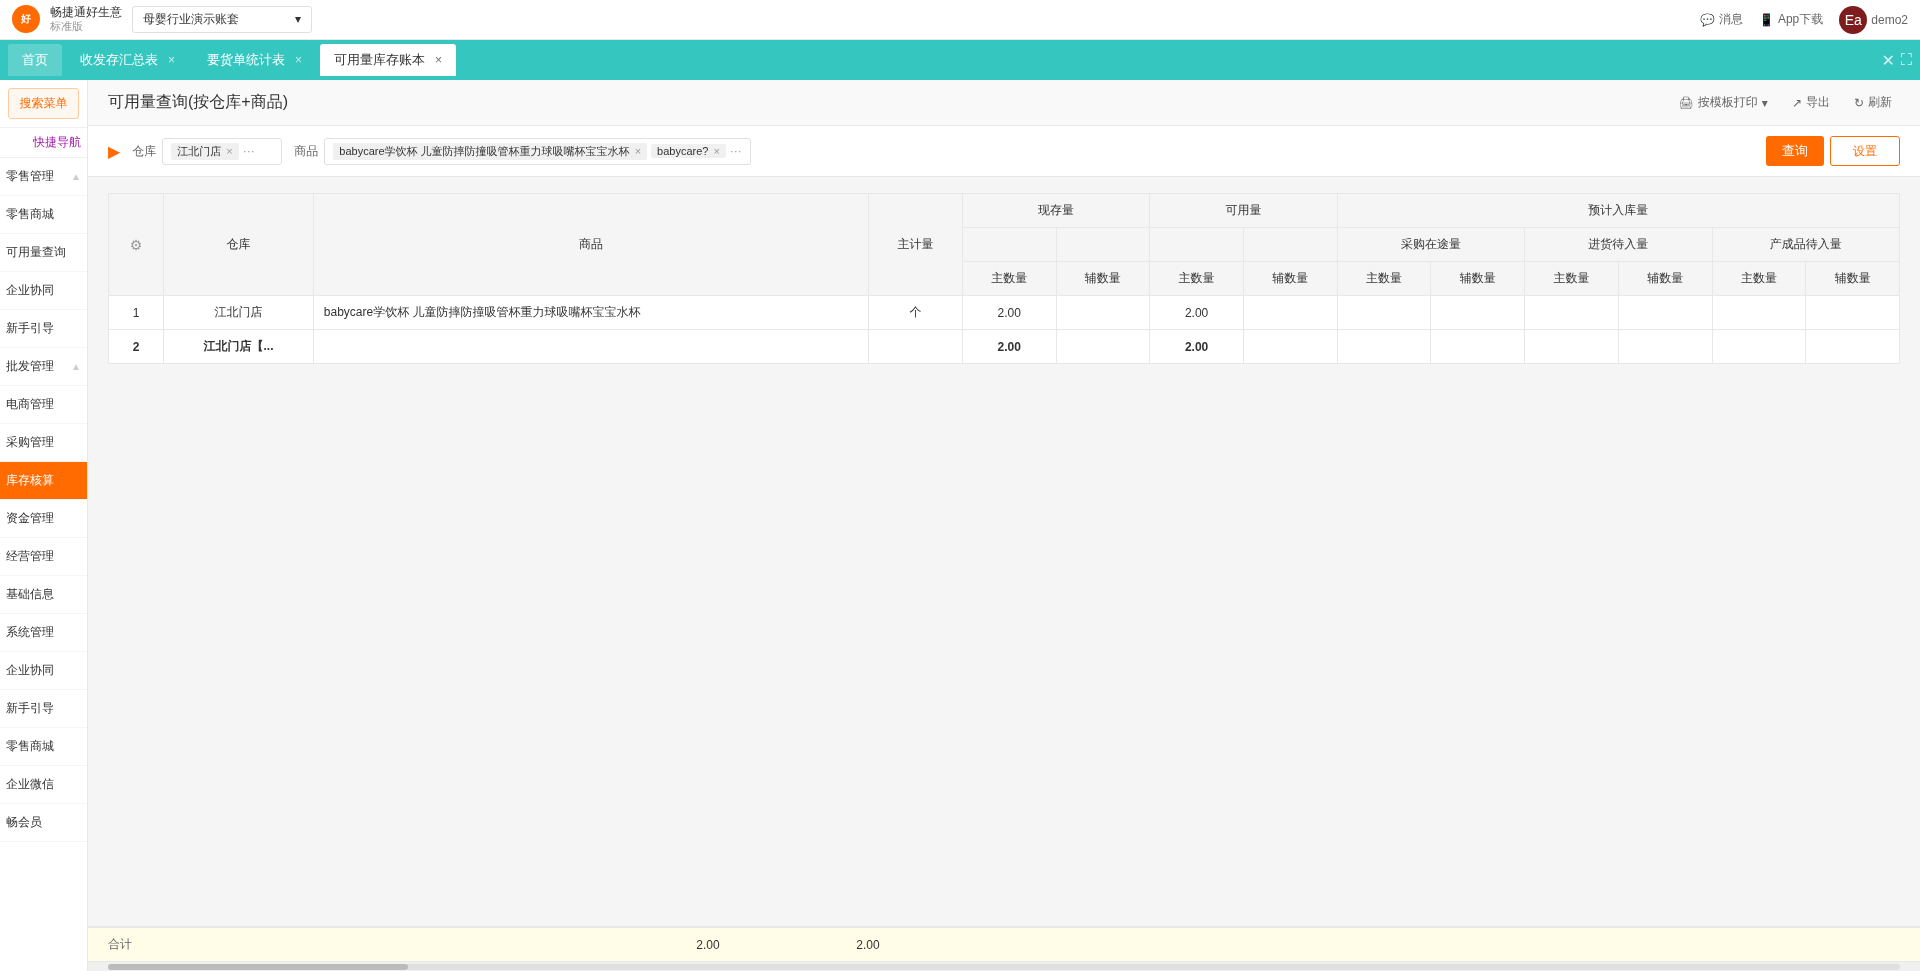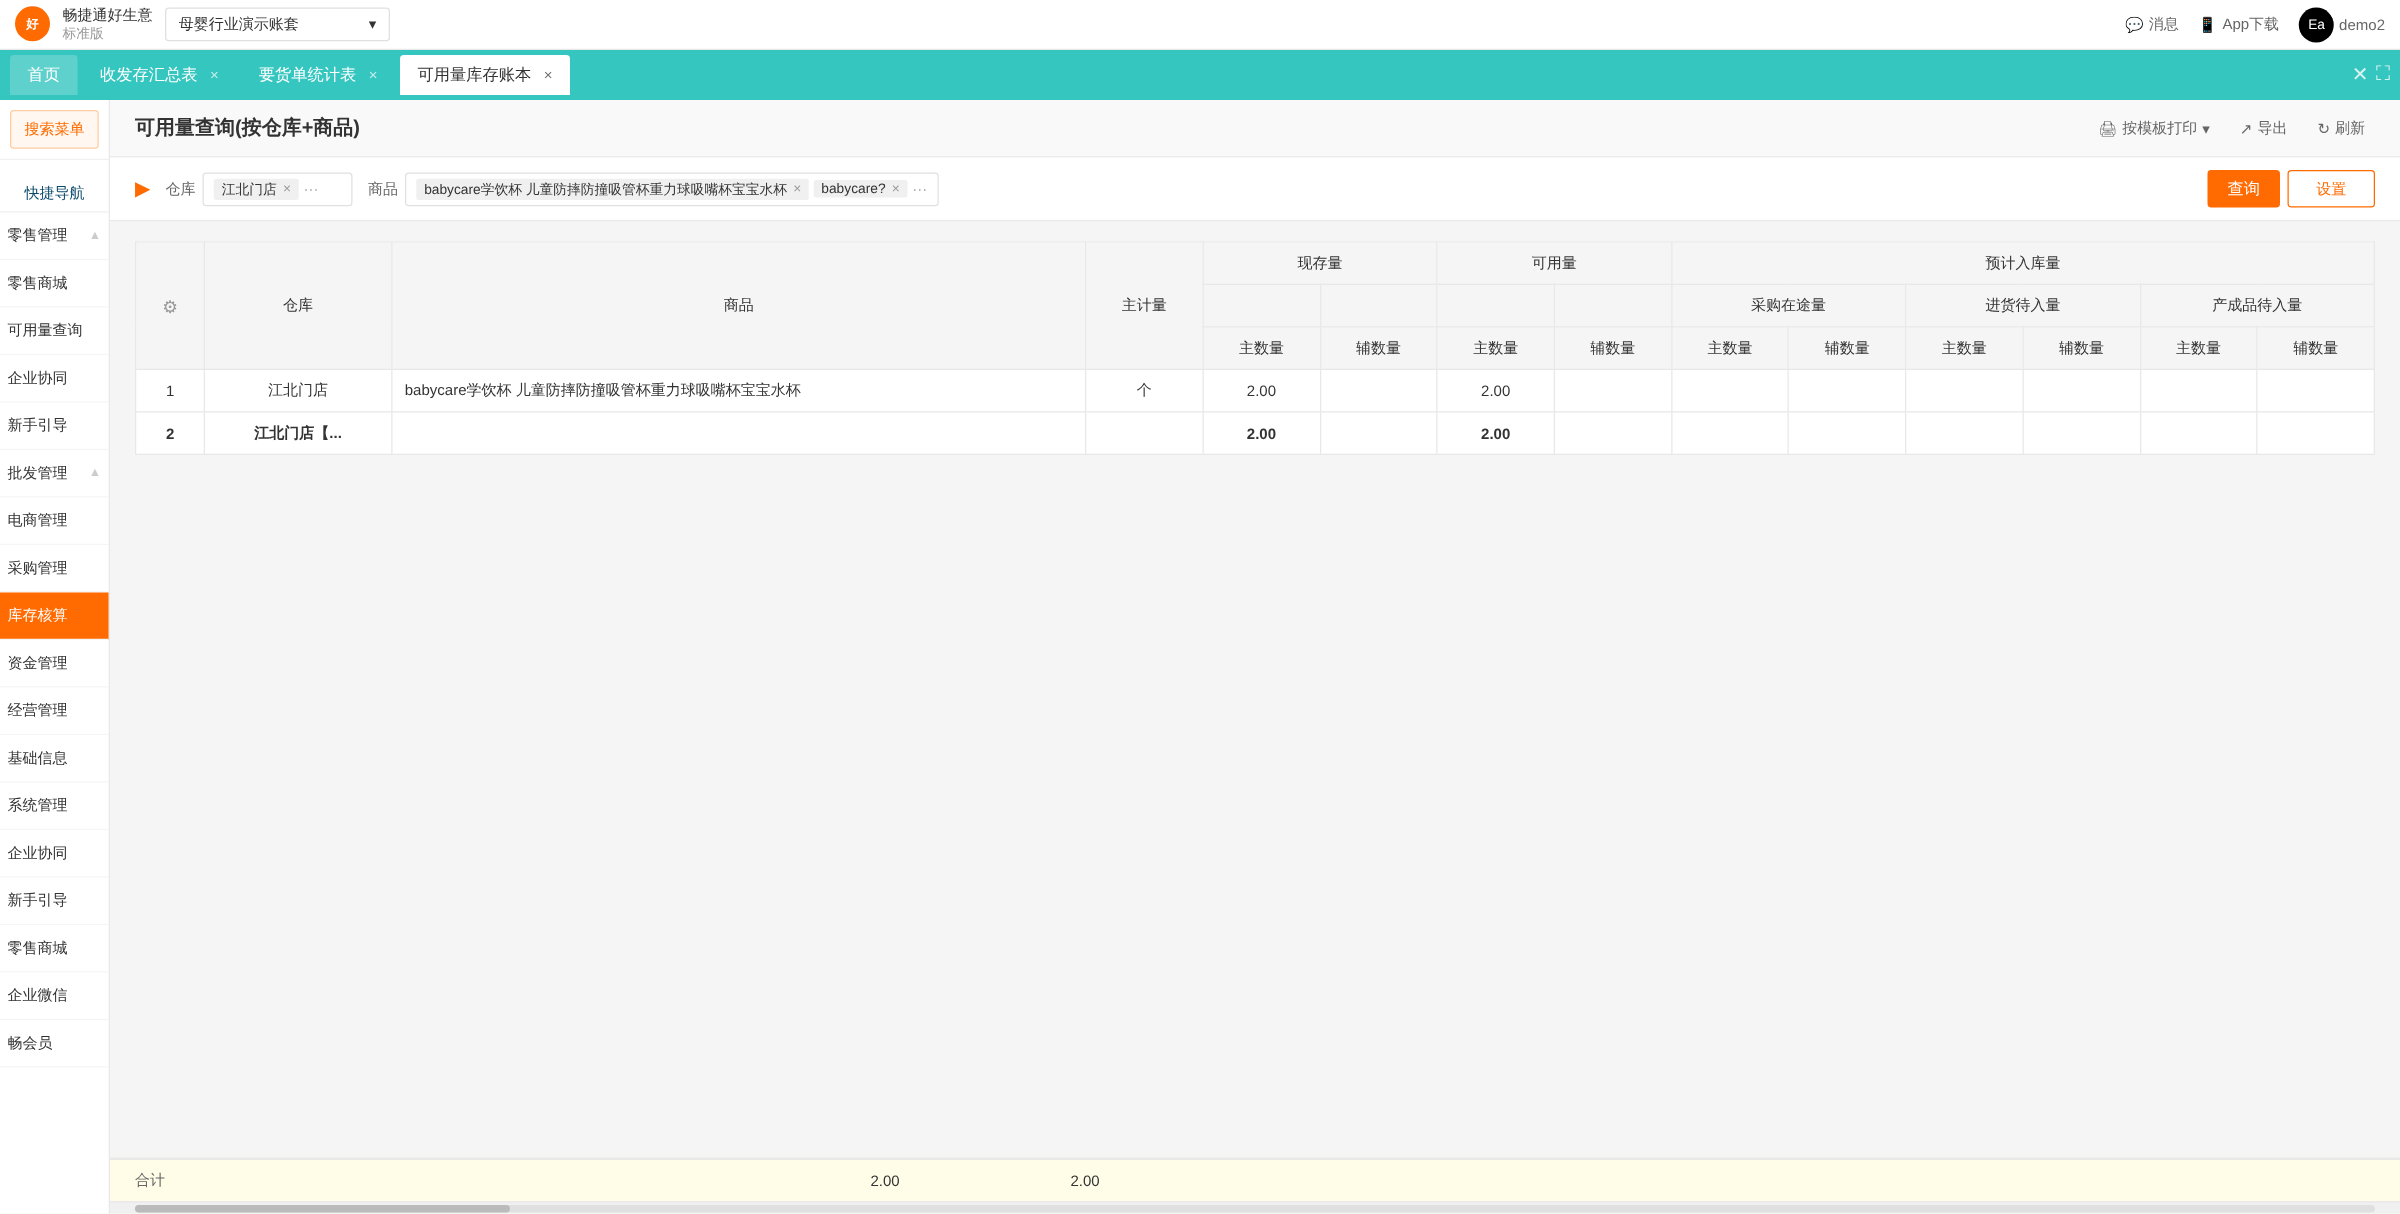--- a/index.html
+++ b/index.html
@@ -15,21 +15,21 @@
       justify-content: space-between;
       padding: 0 12px;
     }
     .top-bar-left { display: flex; align-items: center; gap: 10px; }
     .brand-icon { width: 28px; height: 28px; background: #ff6b00; border-radius: 50%; display: flex; align-items: center; justify-content: center; color: white; font-size: 10px; font-weight: bold; }
     .brand-text { font-size: 12px; color: #333; line-height: 1.2; }
     .brand-sub { font-size: 11px; color: #999; }
     .industry-selector { display: flex; align-items: center; gap: 4px; padding: 4px 10px; border: 1px solid #e0e0e0; border-radius: 3px; font-size: 12px; color: #333; cursor: pointer; background: #fff; min-width: 180px; justify-content: space-between; }
     .top-bar-right { display: flex; align-items: center; gap: 16px; }
     .top-bar-btn { display: flex; align-items: center; gap: 4px; font-size: 12px; color: #666; cursor: pointer; }
-    .user-avatar { width: 28px; height: 28px; border-radius: 50%; background: #000000; display: flex; align-items: center; justify-content: center; color: white; font-size: 11px; }
+    .user-avatar { width: 28px; height: 28px; border-radius: 50%; background: #7f1d1d; display: flex; align-items: center; justify-content: center; color: white; font-size: 14px; }
 
     
     .nav-tabs {
       height: 40px;
       background: #36c6c0;
       display: flex;
       align-items: center;
       padding: 0 8px;
       gap: 4px;
     }
@@ -59,21 +59,21 @@
     .sidebar {
       width: 88px;
       background: #fff;
       border-right: 1px solid #e8e8e8;
       display: flex;
       flex-direction: column;
       overflow-y: auto;
     }
     .sidebar-search { padding: 8px; border-bottom: 1px solid #f0f0f0; }
     .sidebar-search-btn { width: 100%; padding: 6px; background: #fff7f0; border: 1px solid #ffcca0; border-radius: 3px; color: #ff6b00; font-size: 12px; cursor: pointer; text-align: center; }
-    .sidebar-nav-btn { padding: 6px; text-align: center; font-size: 12px; color: #0c4a6e; cursor: pointer; border-bottom: 1px solid #f0f0f0; margin-top: 12px; }
+    .sidebar-nav-btn { padding: 6px; text-align: right; font-size: 12px; color: #a21caf; cursor: pointer; border-bottom: 1px solid #f0f0f0; }
     .sidebar-item {
       padding: 10px 6px;
       text-align: center;
       font-size: 12px;
       color: #333;
       cursor: pointer;
       border-bottom: 1px solid #f5f5f5;
       display: flex;
       align-items: center;
       justify-content: space-between;
@@ -86,21 +86,21 @@
 
     
     .page-header {
       background: #f9f9f9;
       border-bottom: 1px solid #e8e8e8;
       padding: 10px 20px;
       display: flex;
       align-items: center;
       justify-content: space-between;
     }
-    .page-title { font-size: 16px; font-weight: 700; color: #333; }
+    .page-title { font-size: 16px; font-weight: 400; color: #333; }
     .page-actions { display: flex; align-items: center; gap: 8px; }
     .page-action-btn { display: flex; align-items: center; gap: 4px; font-size: 12px; color: #666; cursor: pointer; padding: 4px 8px; }
 
     
     .filter-area {
       background: #fff;
       padding: 10px 20px;
       border-bottom: 1px solid #e8e8e8;
       display: flex;
       align-items: center;

